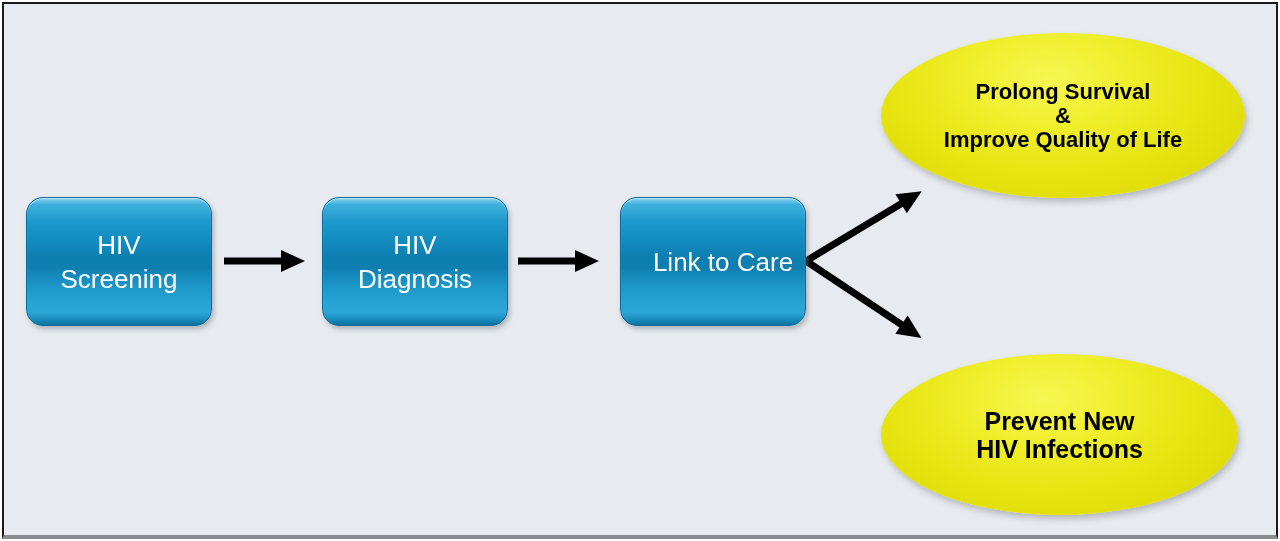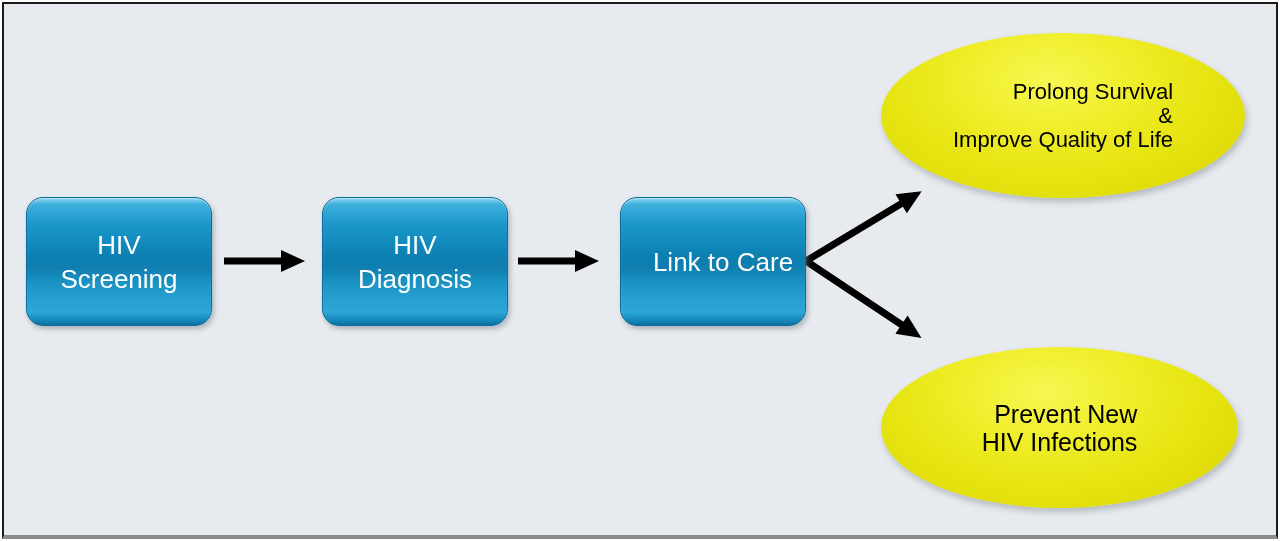--- a/index.html
+++ b/index.html
@@ -77,23 +77,22 @@
       #a3a01e 94%,
       #96931f 100%);
     box-shadow: 2px 4px 6px rgba(120,128,138,0.45);
     display: flex;
     align-items: center;
     justify-content: center;
     text-align: center;
   }
   .outcome-label {
     color: #000000;
-    font-weight: normal;
+    font-weight: bold;
     white-space: pre-line;
-    text-align: right;
   }
   .outcome-label.top {
     font-size: 22px;
     line-height: 24px;
   }
   .outcome-label.bottom {
     font-size: 25px;
     line-height: 28px;
   }
 </style>
@@ -129,18 +128,18 @@
   <div class="step-box" style="left:616px;padding-left:20px;">
     <span class="step-label">Link to Care</span>
   </div>
 
   <div class="outcome-ellipse" style="left:877px; top:29px; width:364px; height:165px;">
     <span class="outcome-label top">Prolong Survival
 &amp;
 Improve Quality of Life</span>
   </div>
 
-  <div class="outcome-ellipse" style="left:877px; top:343px; width:357px; height:161px;">
+  <div class="outcome-ellipse" style="left:877px; top:350px; width:357px; height:161px;">
     <span class="outcome-label bottom">Prevent New
 HIV Infections</span>
   </div>
 
 </div>
 
 </body></html>

